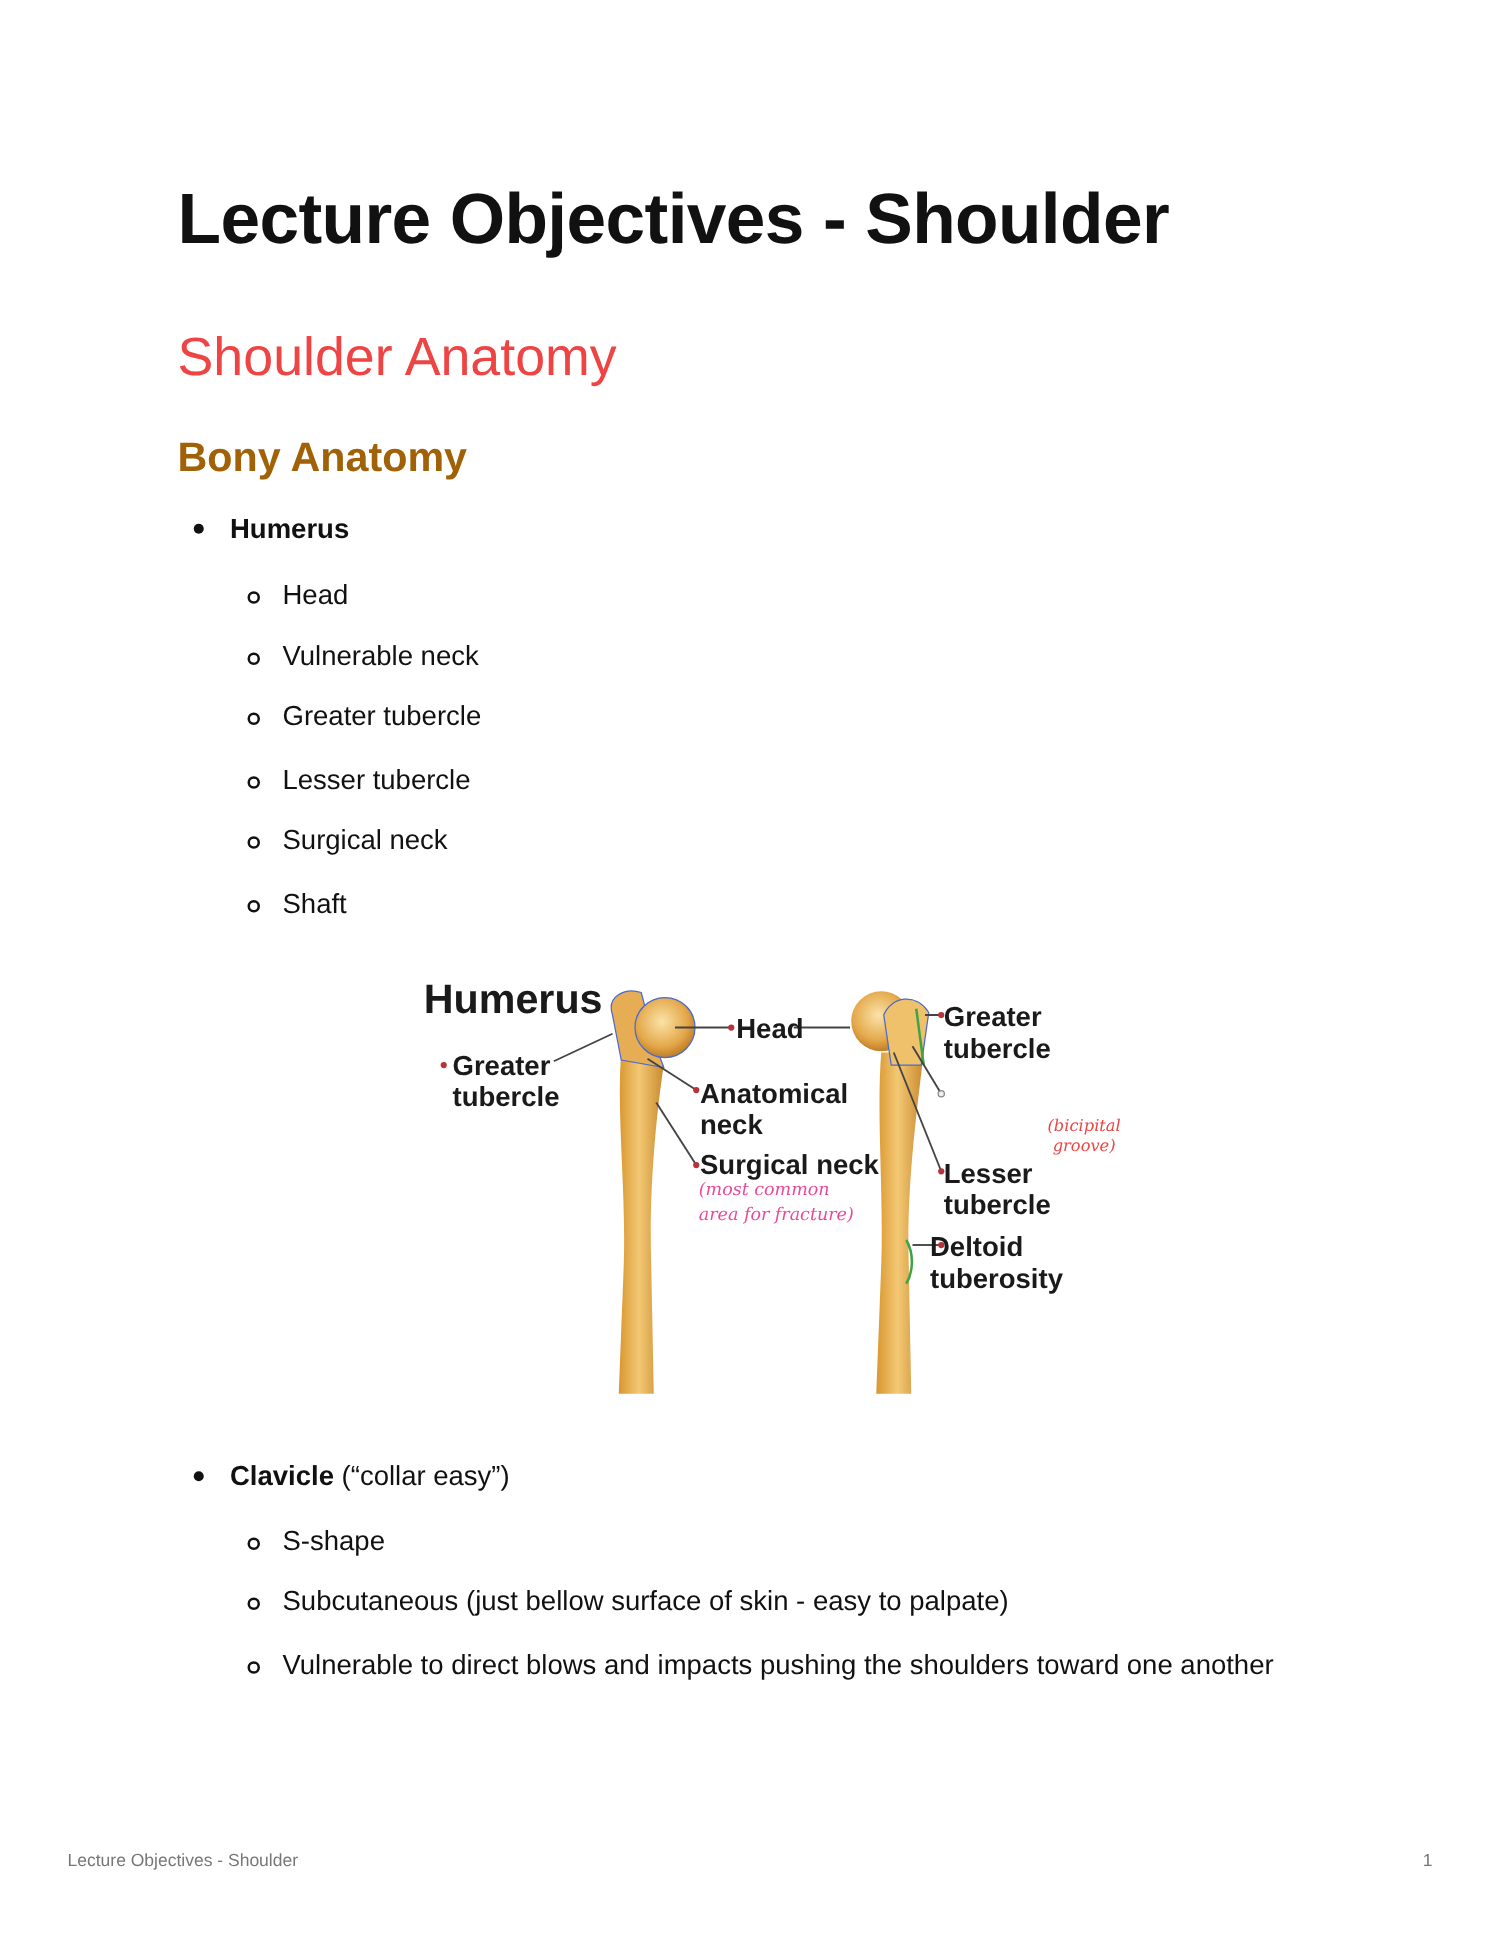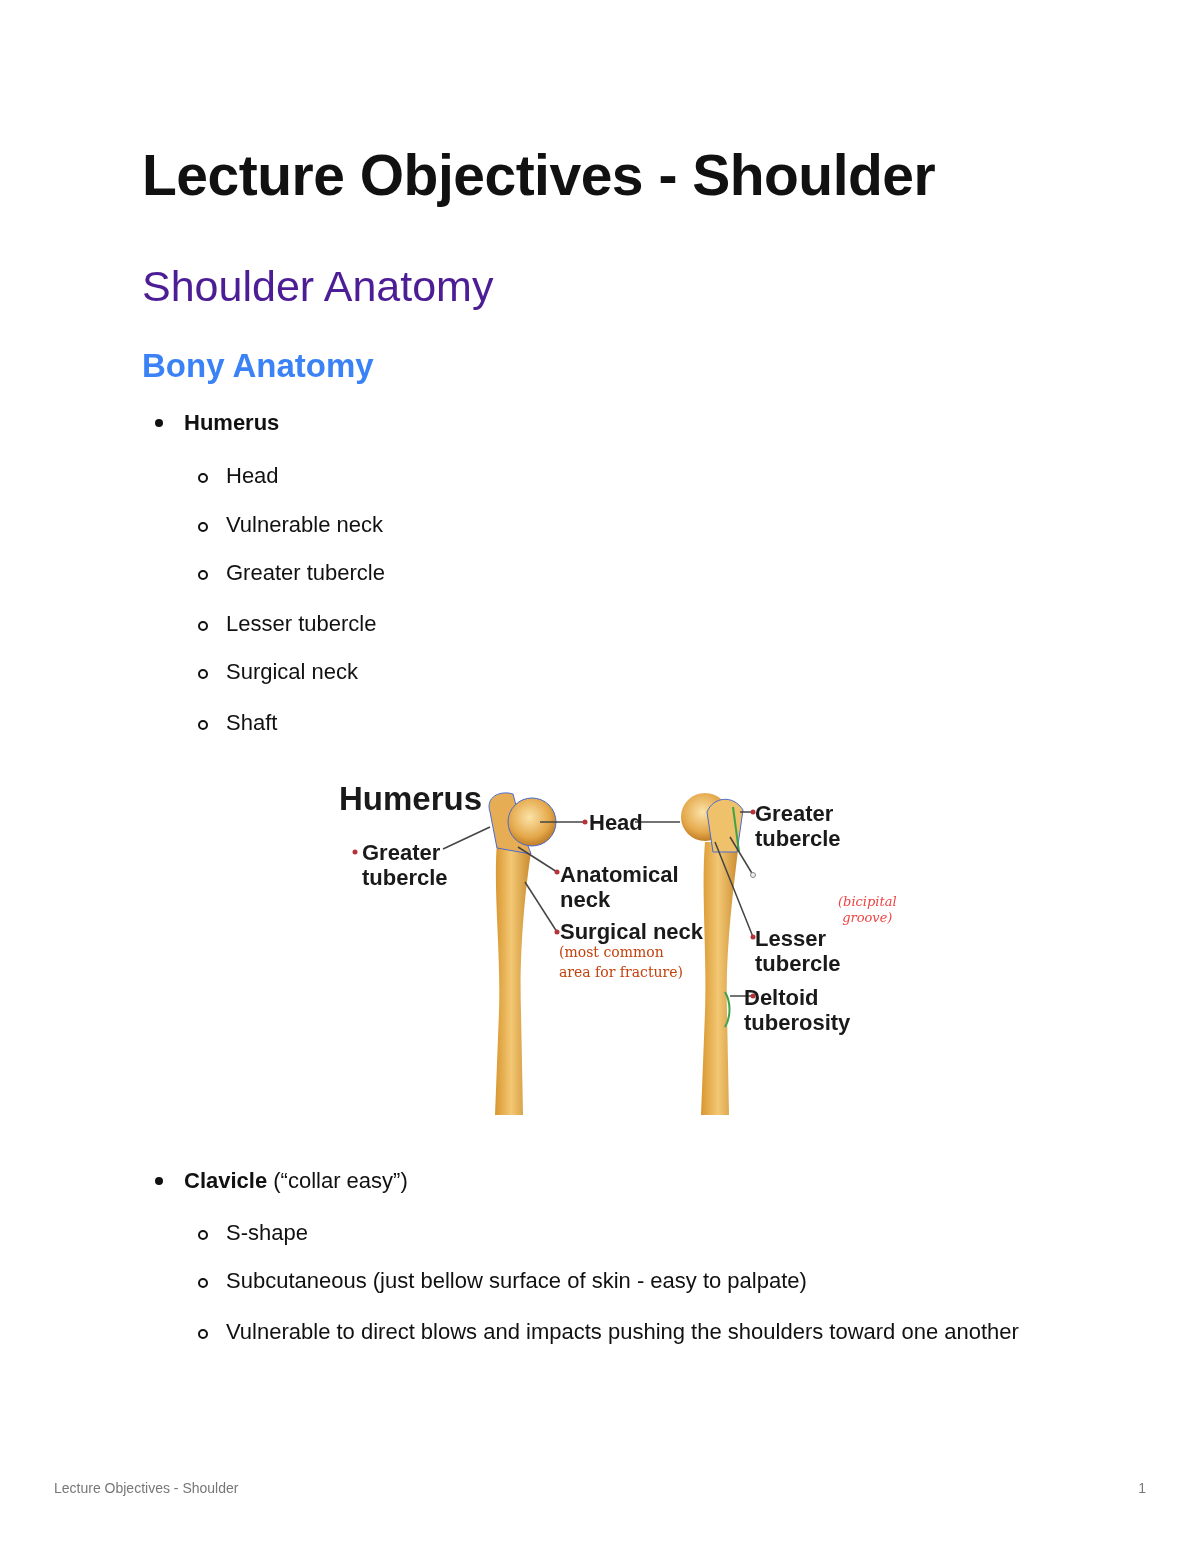--- a/index.html
+++ b/index.html
@@ -1,39 +1,39 @@
 <!DOCTYPE html>
 <html><head>
 <meta charset="utf-8">
 <style>
   html, body { margin: 0; padding: 0; background: #ffffff; }
   body { width: 1200px; height: 1553px; position: relative; overflow: hidden;
          font-family: "Liberation Sans", "DejaVu Sans", sans-serif; color: #111; }
   .page-title { position: absolute; left: 142px; top: 142px; margin: 0;
                 font-size: 57px; font-weight: 700; letter-spacing: -0.5px; color: #111; }
   .h2 { position: absolute; left: 142px; top: 262px; margin: 0;
-        font-size: 43px; font-weight: 500; color: #4c1d95; }
+        font-size: 43px; font-weight: 500; color: #ef4444; }
   .h3 { position: absolute; left: 142px; top: 347px; margin: 0;
-        font-size: 33px; font-weight: 600; color: #3b82f6; }
+        font-size: 33px; font-weight: 600; color: #a16207; }
   .l1 { position: absolute; left: 155px; font-size: 22px; font-weight: 700; }
   .l1 .dot { position: absolute; left: 0; top: 9px; width: 8px; height: 8px;
              border-radius: 50%; background: #111; }
   .l1 .txt { position: absolute; left: 29px; top: 0; white-space: nowrap; }
   .l1 .txt .normal { font-weight: 400; }
   .l2 { position: absolute; left: 198px; font-size: 22px; font-weight: 400; }
   .l2 .circ { position: absolute; left: 0; top: 8px; width: 6px; height: 6px;
               border: 2px solid #111; border-radius: 50%; }
   .l2 .txt { position: absolute; left: 28px; top: 0; white-space: nowrap; line-height: 34px; margin-top: -6px; }
   .l2.wrap .txt { white-space: normal; width: 830px; }
   .figure { position: absolute; left: 335px; top: 782px; width: 585px; height: 340px; background: #fff; }
   .fig-label { position: absolute; font-family: "Liberation Sans", sans-serif; font-weight: 700;
                color: #1a1a1a; font-size: 22px; line-height: 25px; white-space: nowrap; }
   .fig-title { font-size: 33px; font-weight: 700; }
-  .hand-blue { position: absolute; font-family: "DejaVu Serif", serif; 
-               color: #c2410c; font-size: 14px; line-height: 20px; white-space: nowrap; }
+  .hand-blue { position: absolute; font-family: "DejaVu Serif", serif; font-style: italic;
+               color: #ec4899; font-size: 14px; line-height: 20px; white-space: nowrap; }
   .hand-green { position: absolute; font-family: "DejaVu Serif", serif; font-style: italic;
                 color: #ef4444; font-size: 13px; line-height: 16px; white-space: nowrap; }
   .footer-left { position: absolute; left: 54px; top: 1480px; font-size: 14px; color: #777; }
   .footer-right { position: absolute; right: 54px; top: 1480px; font-size: 14px; color: #777; }
 </style>
 </head>
 <body>
 
 <h1 class="page-title">Lecture Objectives - Shoulder</h1>
 <h2 class="h2">Shoulder Anatomy</h2>

